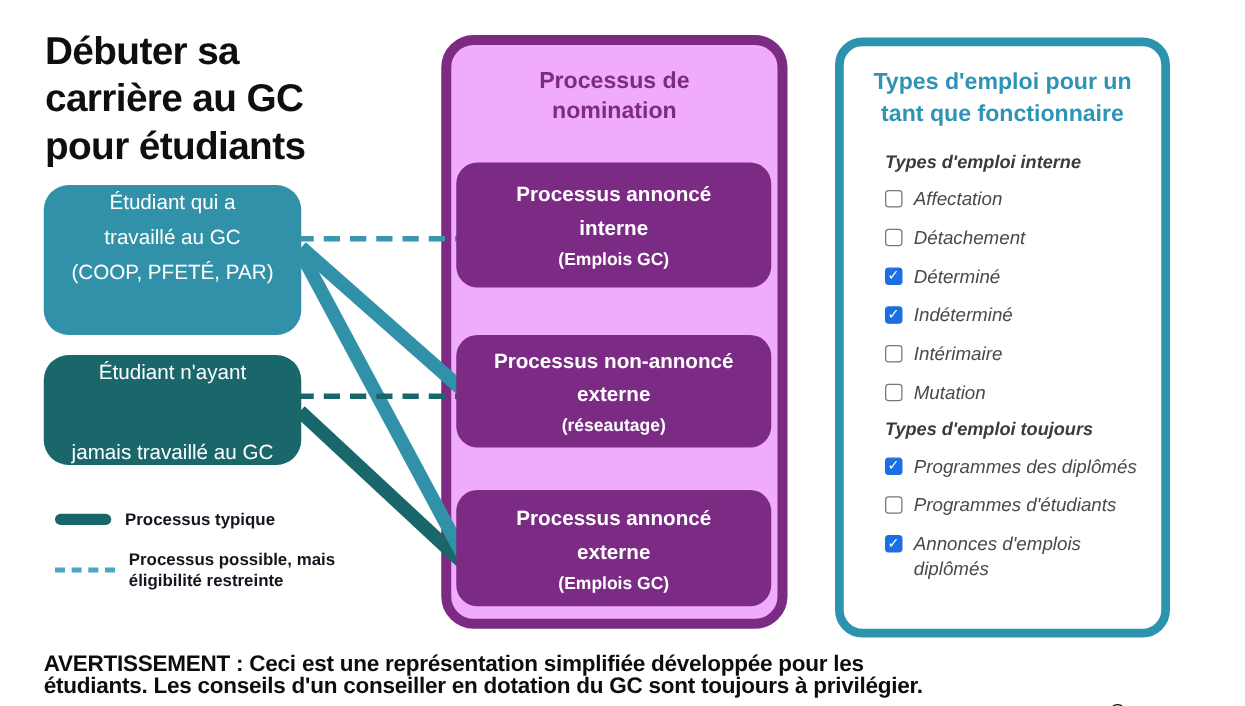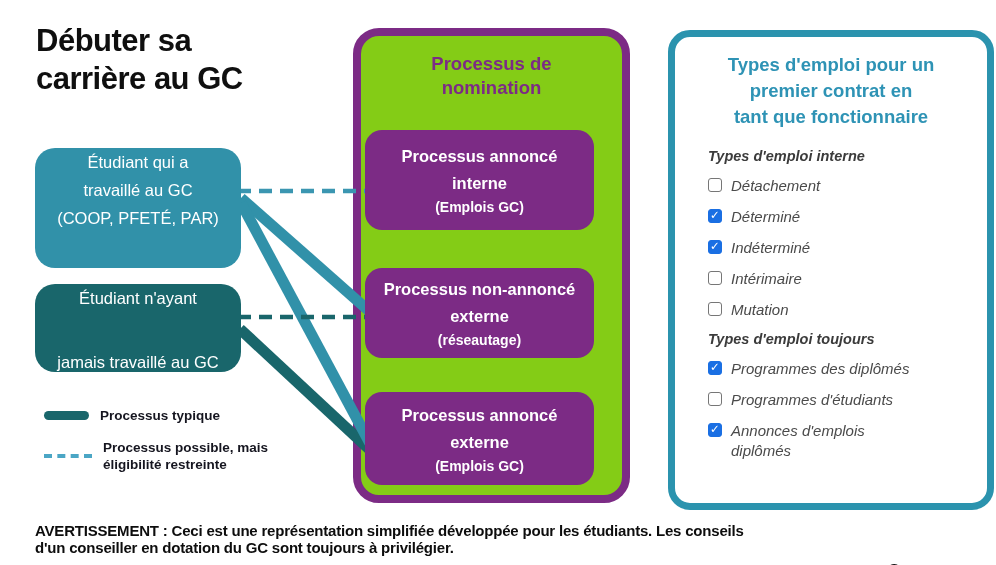--- a/index.html
+++ b/index.html
@@ -19,40 +19,40 @@
     display:flex; flex-direction:column; text-align:center;
   }
   .sbox span { display:block; }
   .sbox1 { top:148px; height:120px; background:#3191A9; }
   .sbox2 { top:284px; height:88px;  background:#19666B;gap:36px; }
   
   svg.connectors { position:absolute; left:0; top:0; z-index:1; pointer-events:none; }
   
   .mid-panel {
     position:absolute; left:353px; top:28px; width:277px; height:475px; box-sizing:border-box;
-    border:8px solid #7C2B85; border-radius:26px; background:#84cc16; z-index:0;
+    border:8px solid #7C2B85; border-radius:26px; background:#f0abfc; z-index:0;
   }
   .mid-title {
     margin-top:16px; text-align:center; color:#7C2B85;
     font-weight:800; font-size:18.5px; line-height:24px;
   }
   .mid-title span { display:block; }
   .pbox {
-    position:absolute; left:365px; width:229px; background:#7C2B85; border-radius:17px;
+    position:absolute; left:365px; width:252px; background:#7C2B85; border-radius:17px;
     color:#ffffff; font-weight:700; text-align:center; z-index:2;
     display:flex; flex-direction:column; justify-content:center;
   }
   .pbox .t { display:block; font-size:16.5px; line-height:27px; }
   .pbox .s { display:block; font-size:14px; line-height:20px; }
   .pbox1 { top:130px; height:100px; }
   .pbox2 { top:268px; height:90px; }
   .pbox3 { top:392px; height:93px; }
   
   .right-panel {
-    position:absolute; left:668px; top:30px; width:326px; height:480px; box-sizing:border-box;
+    position:absolute; left:668px; top:30px; width:268px; height:480px; box-sizing:border-box;
     border:7px solid #2B93AE; border-radius:22px; background:#ffffff; z-index:0;
   }
   .rp-title {
     margin-top:15px; text-align:center; color:#2E93B5;
     font-weight:800; font-size:18.5px; line-height:26px;
   }
   .rp-title span { display:block; }
   .rp-list { margin:18px 0 0 33px;font-style:italic; }
   .rp-header { font-size:14.5px; font-weight:700; color:#3B3B3B; margin-bottom:12px; }
   .cb-row { display:flex; align-items:flex-start; margin-bottom:11px; }
@@ -69,35 +69,36 @@
   
   .legend { position:absolute; left:44px; top:407px; z-index:2; }
   .legend-row { display:flex; align-items:center; margin-bottom:15px; }
   .swatch-solid  { width:45px; height:9px; border-radius:5px; background:#19666B; flex:0 0 auto; }
   .swatch-dashed { width:48px; height:0; border-top:4px dashed #4BA6C5; flex:0 0 auto; }
   .legend-label { margin-left:11px; font-size:13.5px; font-weight:700; color:#15151f; line-height:17px; }
   .legend-label span { display:block; }
   
   .footer {
     position:absolute; left:35px; top:523px; width:740px; z-index:2;
-    font-size:15px; font-weight:700; color:#0d0d0d; line-height:16.5px; letter-spacing:-0.2px;
+    font-size:18px; font-weight:700; color:#0d0d0d; line-height:16.5px; letter-spacing:-0.2px;
   }
   .handle {
     position:absolute; left:887px; top:540px; z-index:2;
     font-size:13.5px; font-weight:700; color:#0d0d0d;margin-top:21px;
   }
 </style>
 </head>
 <body>
 
 <div class="canvas">
 
   <div class="page-title">
     <span>Débuter sa</span>
     <span>carrière au GC</span>
+    <span>pour étudiants</span>
   </div>
 
   <div class="sbox sbox1">
     <span>Étudiant qui a</span>
     <span>travaillé au GC</span>
     <span>(COOP, PFETÉ, PAR)</span>
   </div>
   <div class="sbox sbox2">
     <span>Étudiant n'ayant</span>
     <span>jamais travaillé au GC</span>
@@ -129,26 +130,29 @@
   </div>
   <div class="pbox pbox3">
     <span class="t">Processus annoncé</span>
     <span class="t">externe</span>
     <span class="s">(Emplois GC)</span>
   </div>
 
   <div class="right-panel">
     <div class="rp-title">
       <span>Types d'emploi pour un</span>
-      <span>premier contrat en</span>
       <span>tant que fonctionnaire</span>
     </div>
     <div class="rp-list">
       <div class="rp-header">Types d'emploi interne</div>
 
+      <div class="cb-row">
+        <span class="cb"></span>
+        <span class="cb-label">Affectation</span>
+      </div>
       <div class="cb-row">
         <span class="cb"></span>
         <span class="cb-label">Détachement</span>
       </div>
       <div class="cb-row">
         <span class="cb checked"></span>
         <span class="cb-label">Déterminé</span>
       </div>
       <div class="cb-row">
         <span class="cb checked"></span>

